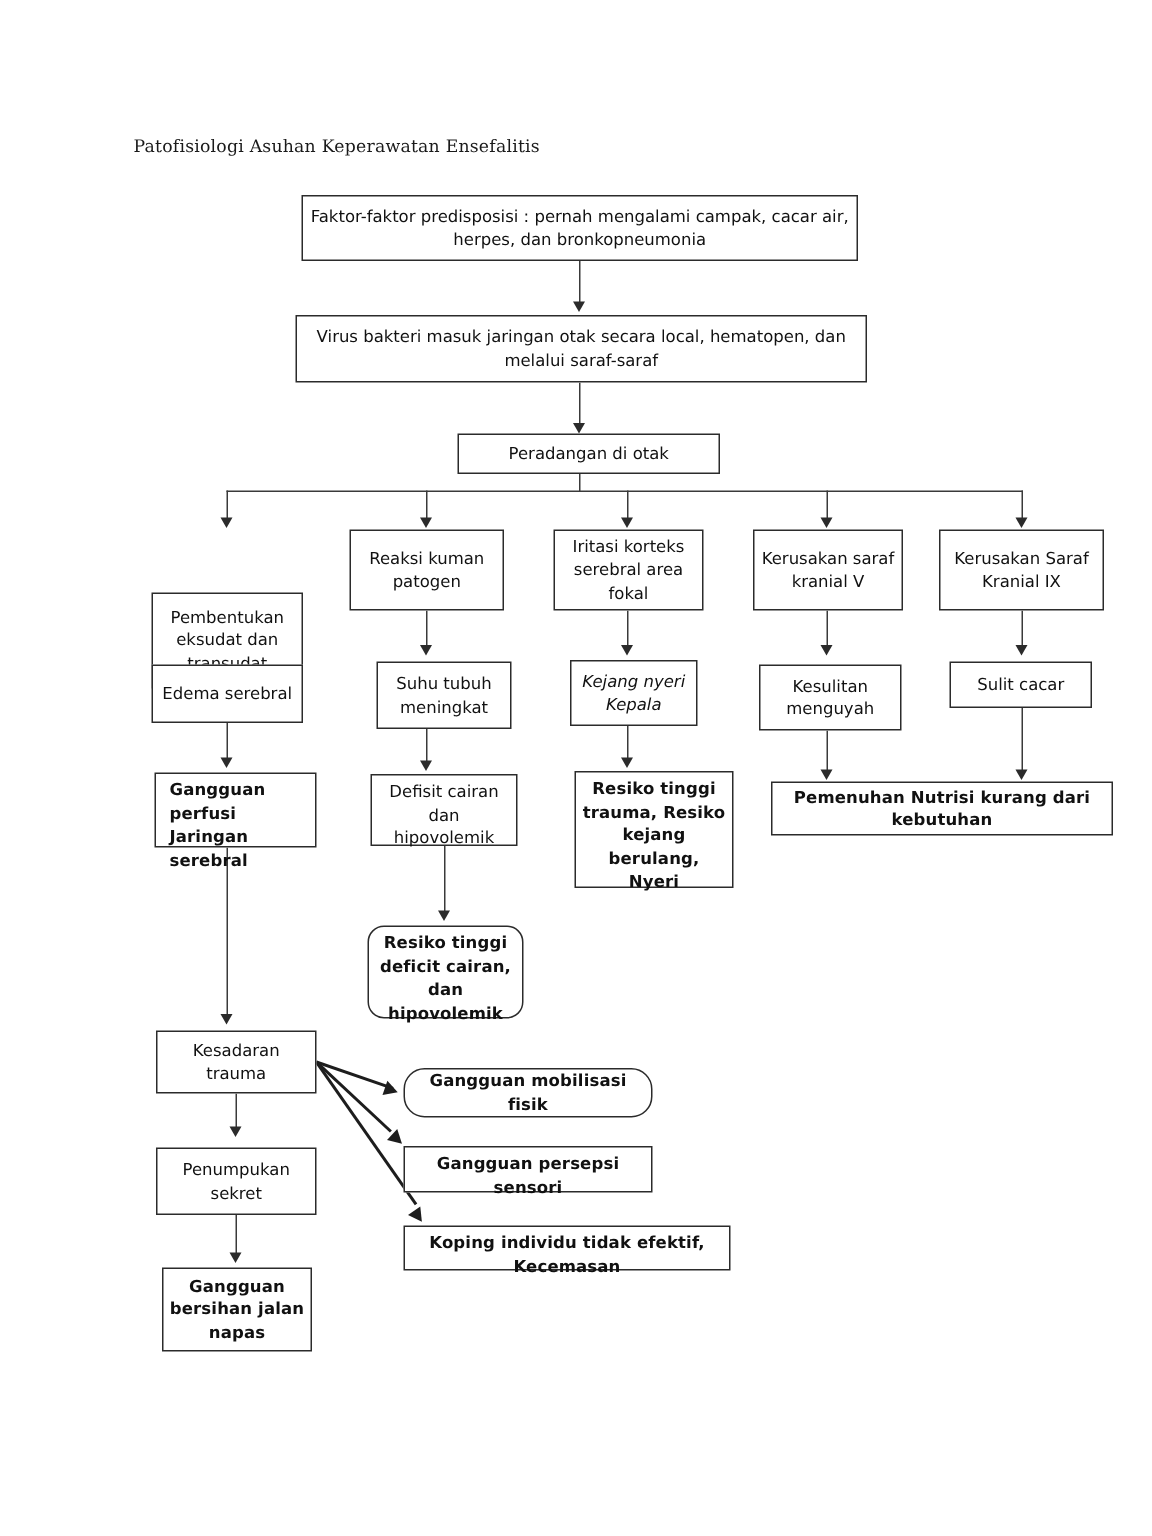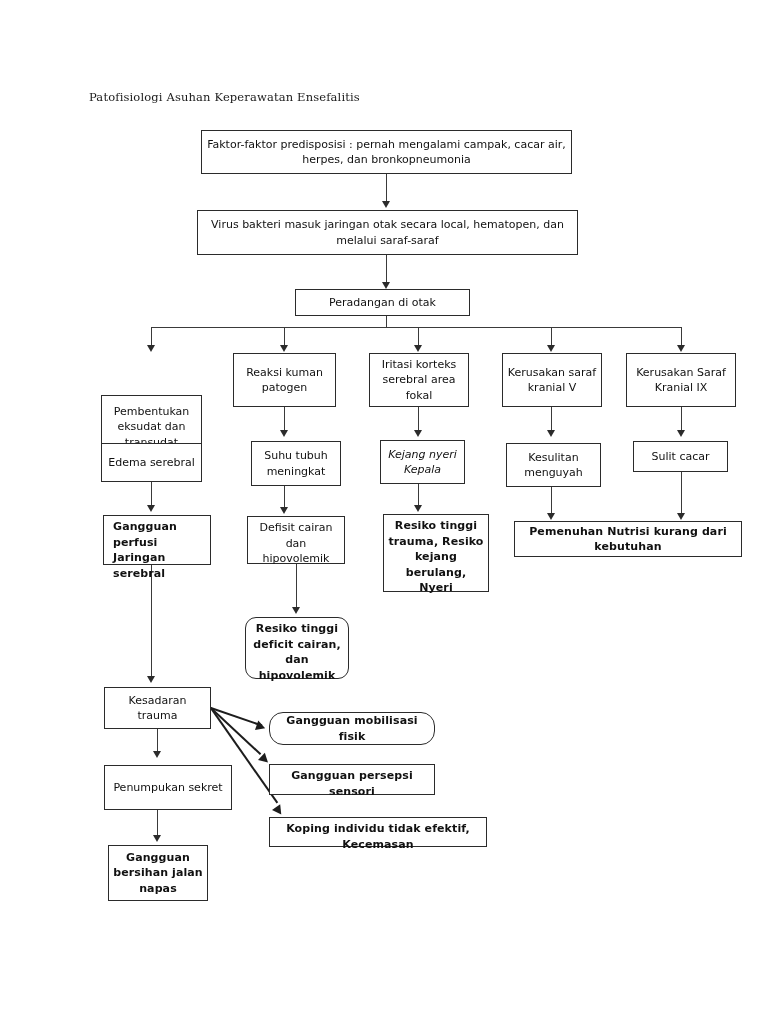--- a/index.html
+++ b/index.html
@@ -113,21 +113,21 @@
   <div class="vline" style="left:386px; top:174px; height:31px;"></div>
   <div class="arrowhead" style="left:382px; top:201px;"></div>
 
   <div class="box" style="left:197px; top:210px; width:381px; height:45px;">
     <span>Virus bakteri masuk jaringan otak secara local, hematopen, dan melalui saraf-saraf</span>
   </div>
 
   <div class="vline" style="left:386px; top:255px; height:31px;"></div>
   <div class="arrowhead" style="left:382px; top:282px;"></div>
 
-  <div class="box" style="left:295px; top:289px; width:175px; height:27px;">
+  <div class="box" style="left:305px; top:289px; width:175px; height:27px;">
     <span>Peradangan di otak</span>
   </div>
 
   <div class="vline" style="left:386px; top:316px; height:12px;"></div>
   <div class="hline" style="left:151px; top:327px; width:531px;"></div>
 
   <div class="vline" style="left:151px; top:327px; height:22px;"></div>
   <div class="arrowhead" style="left:147px; top:345px;"></div>
 
   <div class="vline" style="left:284px; top:327px; height:22px;"></div>
@@ -238,21 +238,21 @@
   <div class="vline" style="left:151px; top:565px; height:115px;"></div>
   <div class="arrowhead" style="left:147px; top:676px;"></div>
 
   <div class="box" style="left:104px; top:687px; width:107px; height:42px;">
     <span>Kesadaran trauma</span>
   </div>
 
   <div class="vline" style="left:157px; top:729px; height:26px;"></div>
   <div class="arrowhead" style="left:153px; top:751px;"></div>
 
-  <div class="box" style="left:104px; top:765px; width:128px; height:45px;">
+  <div class="box" style="left:104px; top:765px; width:107px; height:45px;">
     <span>Penumpukan sekret</span>
   </div>
 
   <div class="vline" style="left:157px; top:810px; height:29px;"></div>
   <div class="arrowhead" style="left:153px; top:835px;"></div>
 
   <div class="box bold" style="left:108px; top:845px; width:100px; height:56px;">
     <span>Gangguan bersihan jalan napas</span>
   </div>
 

